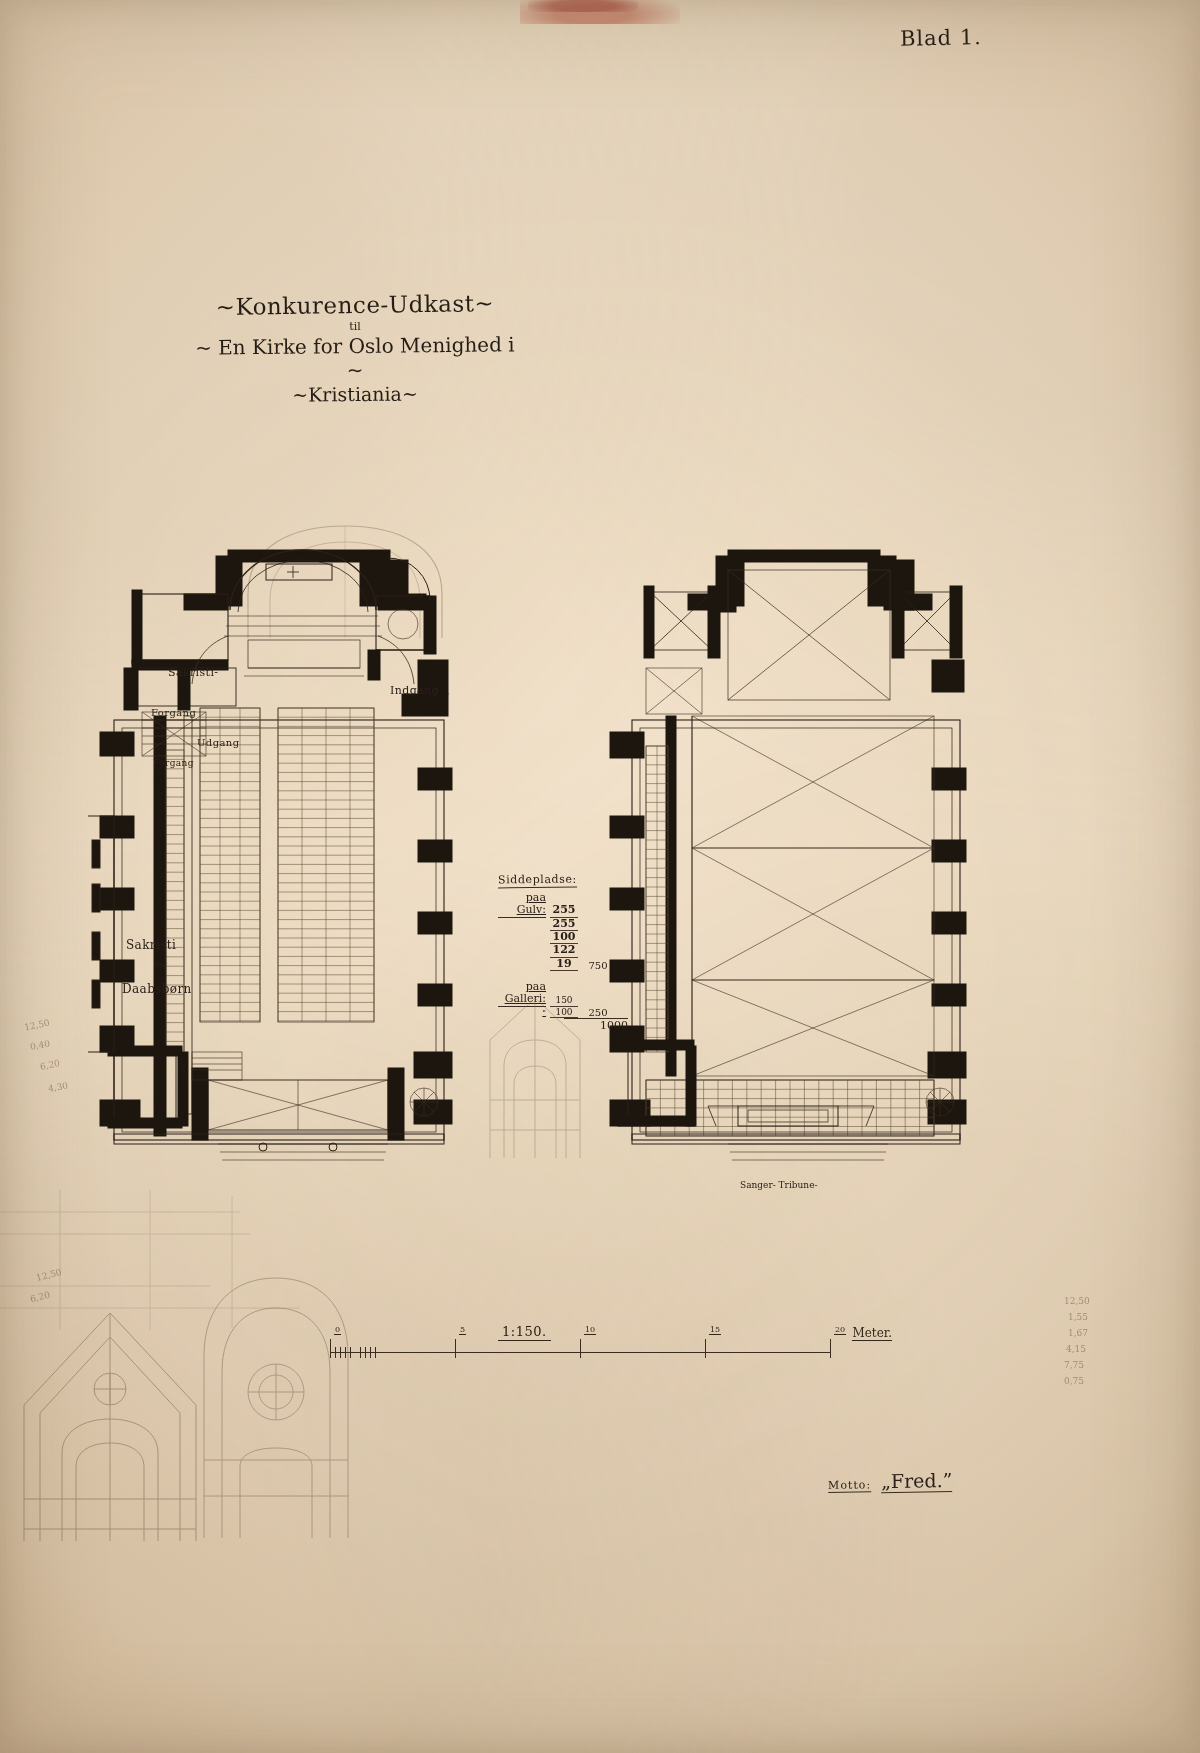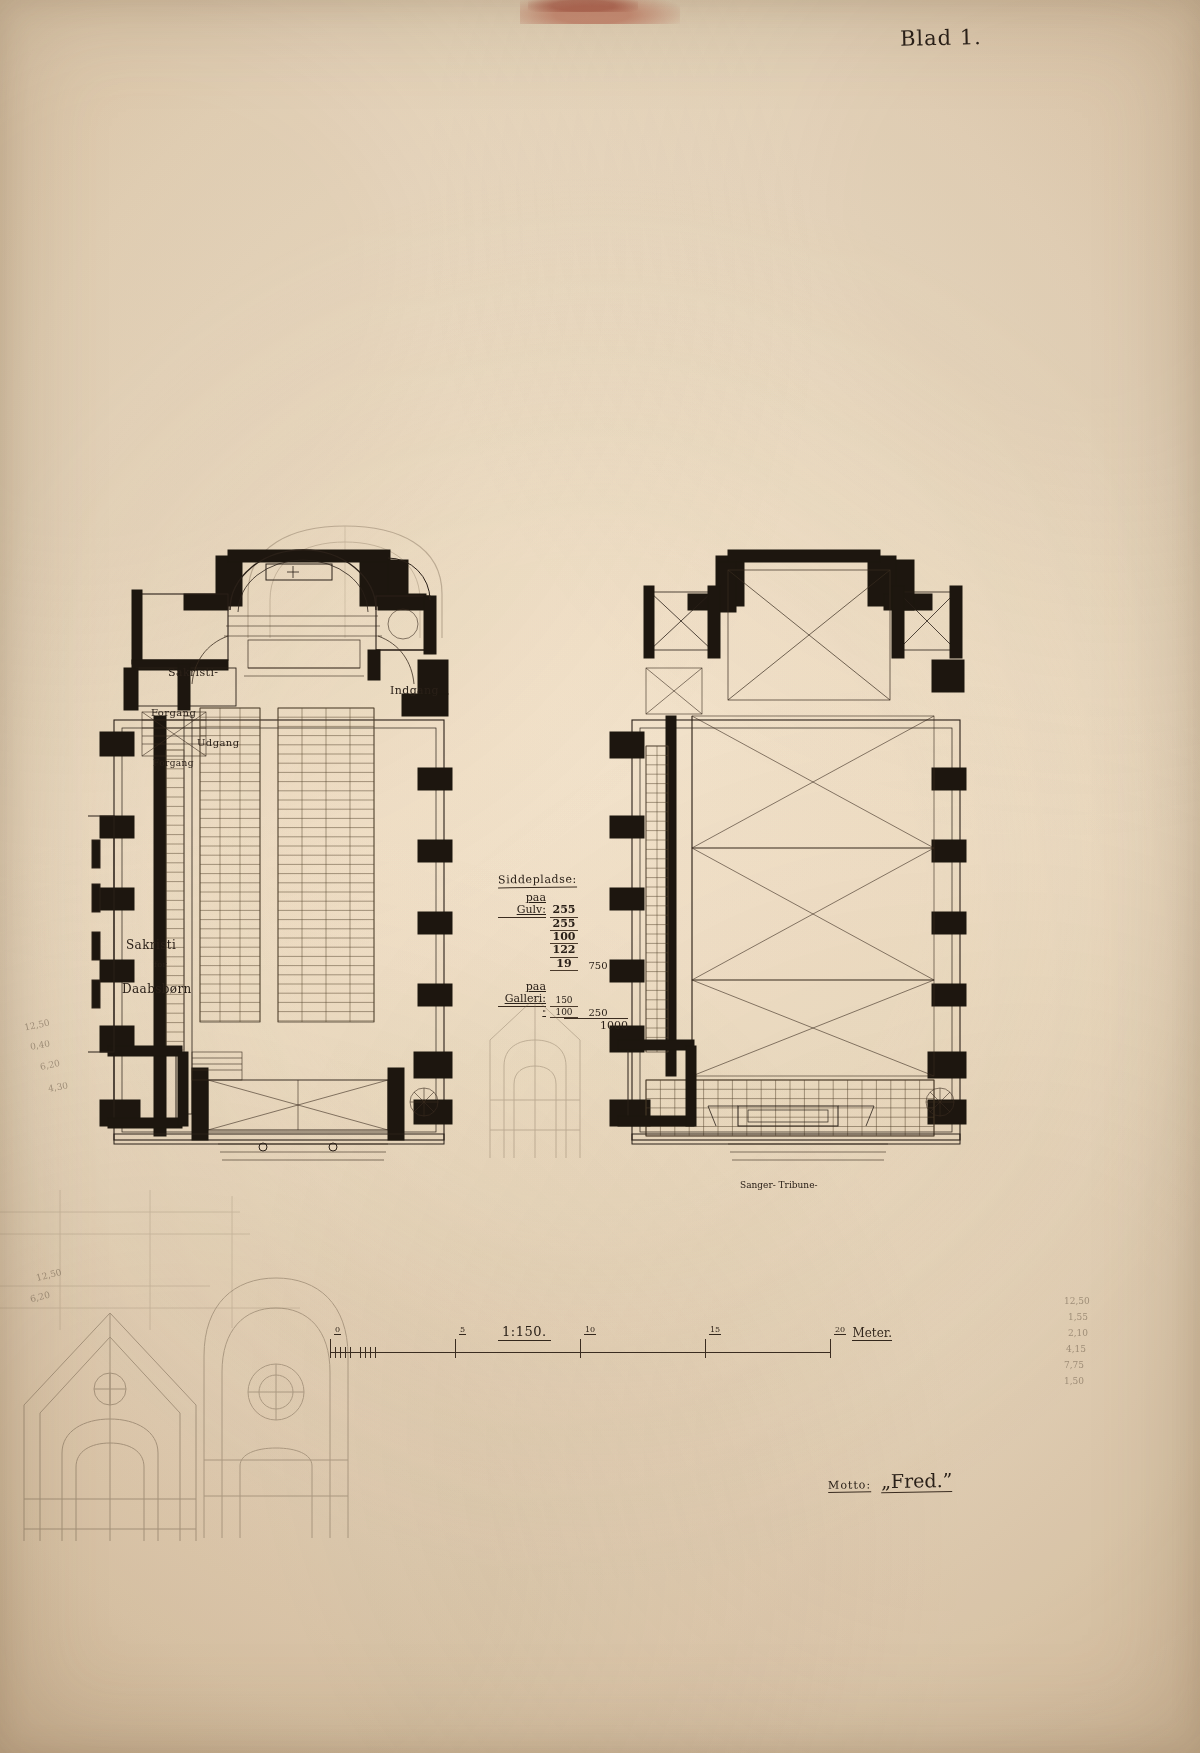--- a/index.html
+++ b/index.html
@@ -77,20 +77,26 @@
 <div class="sheet">
 
   <div class="grain"></div>
   <div class="edgedark"></div>
   <div class="stain-top">
       <b></b>
     </div>
 
   <div class="blad">Blad 1.</div>
 
+  <div class="title-block">
+    <div class="l1">~Konkurence-Udkast~</div>
+    <div class="l2">til</div>
+    <div class="l3">~ En Kirke for Oslo Menighed i ~</div>
+    <div class="l4">~Kristiania~</div>
+  </div>
 
   <svg class="pencil" style="left:230px;top:520px;" width="230" height="120" viewBox="0 0 230 120">
     <path d="M18 118 L18 74 C18 26 62 6 115 6 C168 6 212 26 212 74 L212 118" fill="none" stroke="#7d6b56" stroke-width="1.2"></path>
     <path d="M40 118 L40 80 C40 40 74 22 115 22 C156 22 190 40 190 80 L190 118" fill="none" stroke="#8a7861" stroke-width="0.9"></path>
     <line x1="115" y1="6" x2="115" y2="118" stroke="#8a7861" stroke-width="0.6"></line>
   </svg>
 
   <svg style="position:absolute;left:88px;top:540px;" width="390" height="630" viewBox="0 0 390 630">
     <defs>
       <pattern id="hatch" width="5" height="5" patternUnits="userSpaceOnUse">
@@ -629,19 +635,19 @@
     <span class="margin-notes" style="left:24px;top:1020px;transform:rotate(-12deg);">12,50</span>
     <span class="margin-notes" style="left:30px;top:1040px;transform:rotate(-10deg);">0,40</span>
     <span class="margin-notes" style="left:40px;top:1060px;transform:rotate(-12deg);">6,20</span>
     <span class="margin-notes" style="left:48px;top:1082px;transform:rotate(-10deg);">4,30</span>
     <span class="margin-notes" style="left:36px;top:1270px;transform:rotate(-14deg);">12,50</span>
     <span class="margin-notes" style="left:30px;top:1292px;transform:rotate(-14deg);">6,20</span>
   </div>
   <div>
     <span class="margin-notes" style="left:1064px;top:1296px;">12,50</span>
     <span class="margin-notes" style="left:1068px;top:1312px;">1,55</span>
-    <span class="margin-notes" style="left:1068px;top:1328px;">2,10</span>
+    <span class="margin-notes" style="left:1068px;top:1328px;">1,67</span>
     <span class="margin-notes" style="left:1066px;top:1344px;">4,15</span>
     <span class="margin-notes" style="left:1064px;top:1360px;">7,75</span>
-    <span class="margin-notes" style="left:1064px;top:1376px;">1,50</span>
+    <span class="margin-notes" style="left:1064px;top:1376px;">0,75</span>
   </div>
 
 </div>
 
 </body></html>

